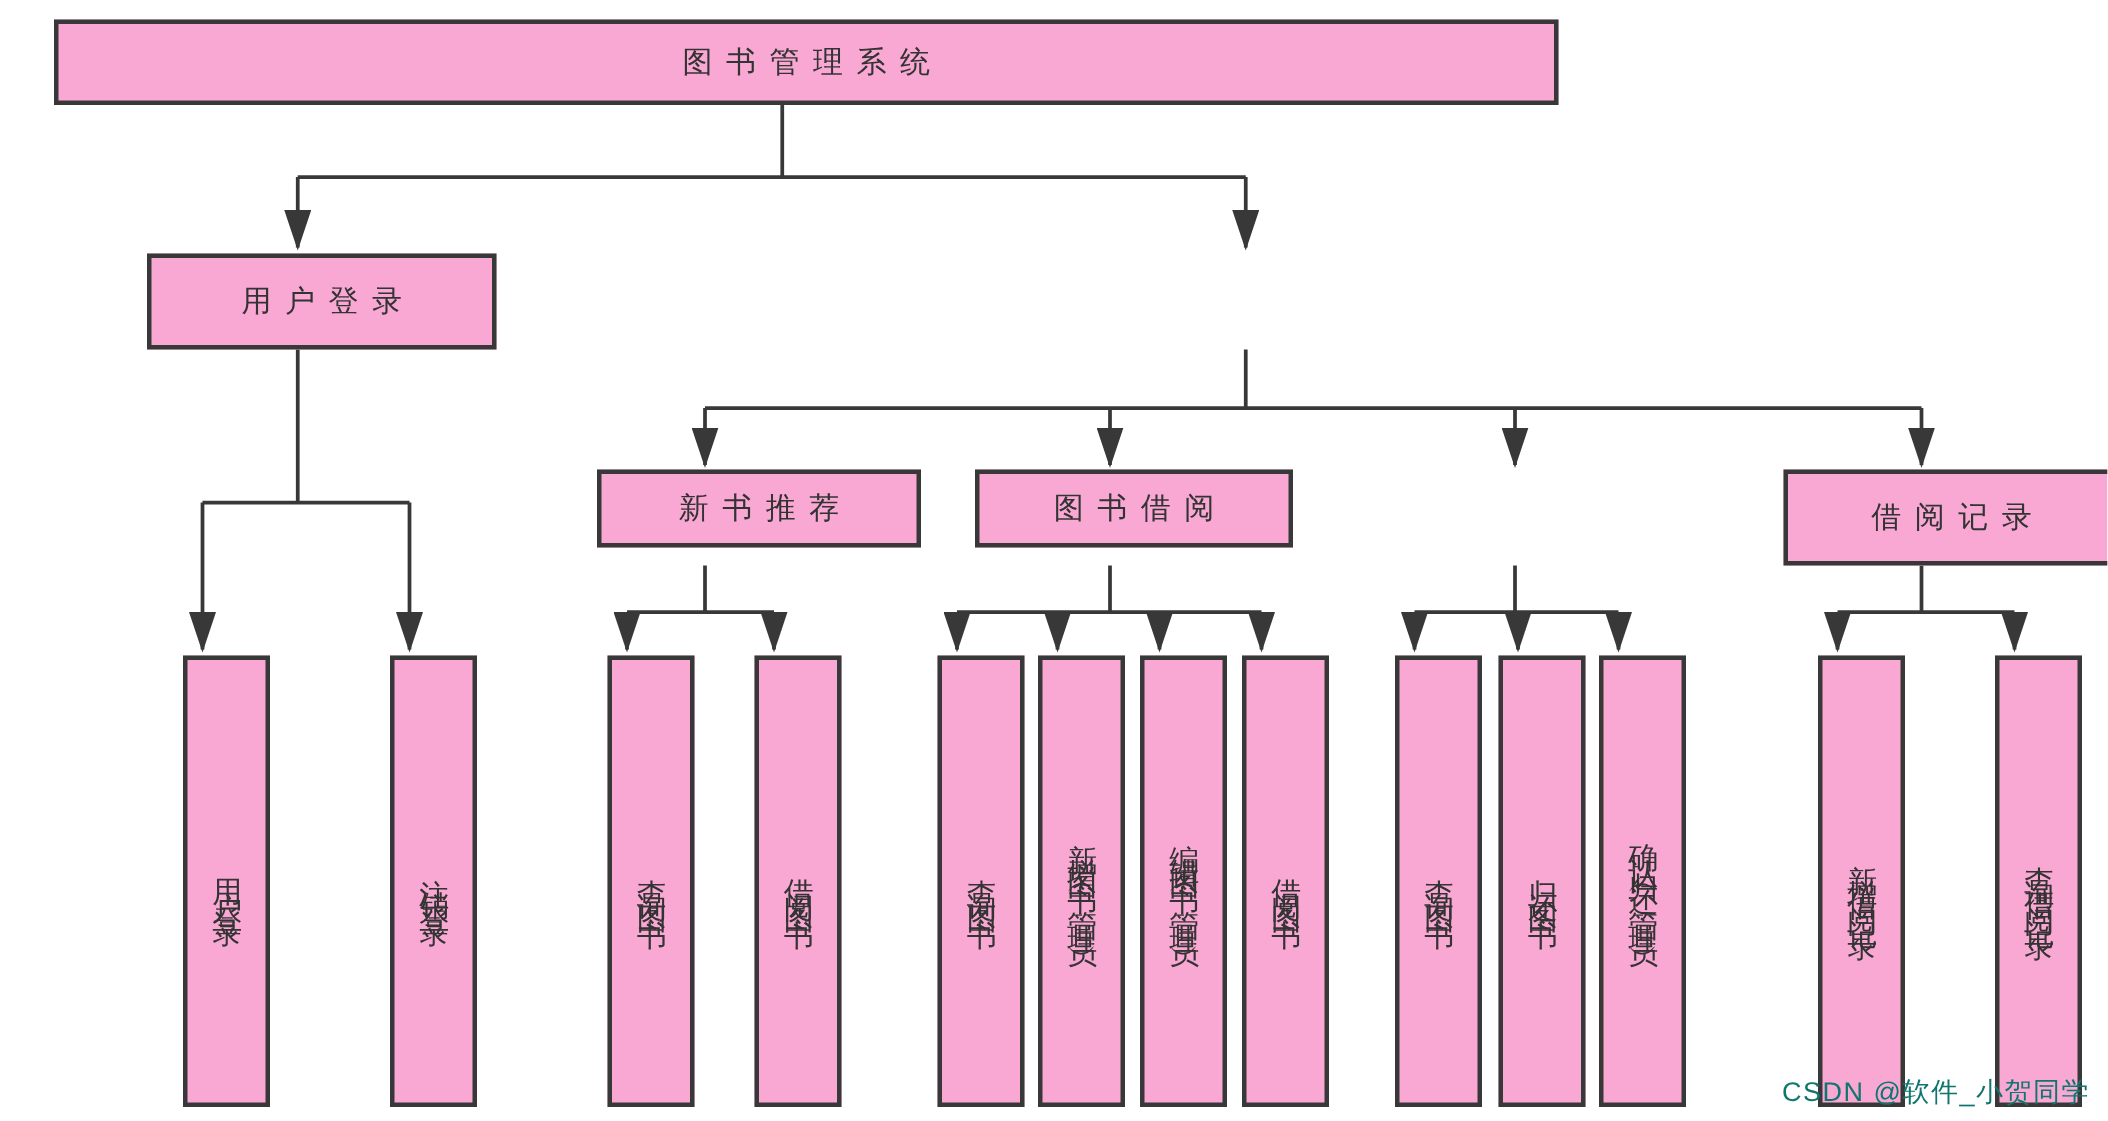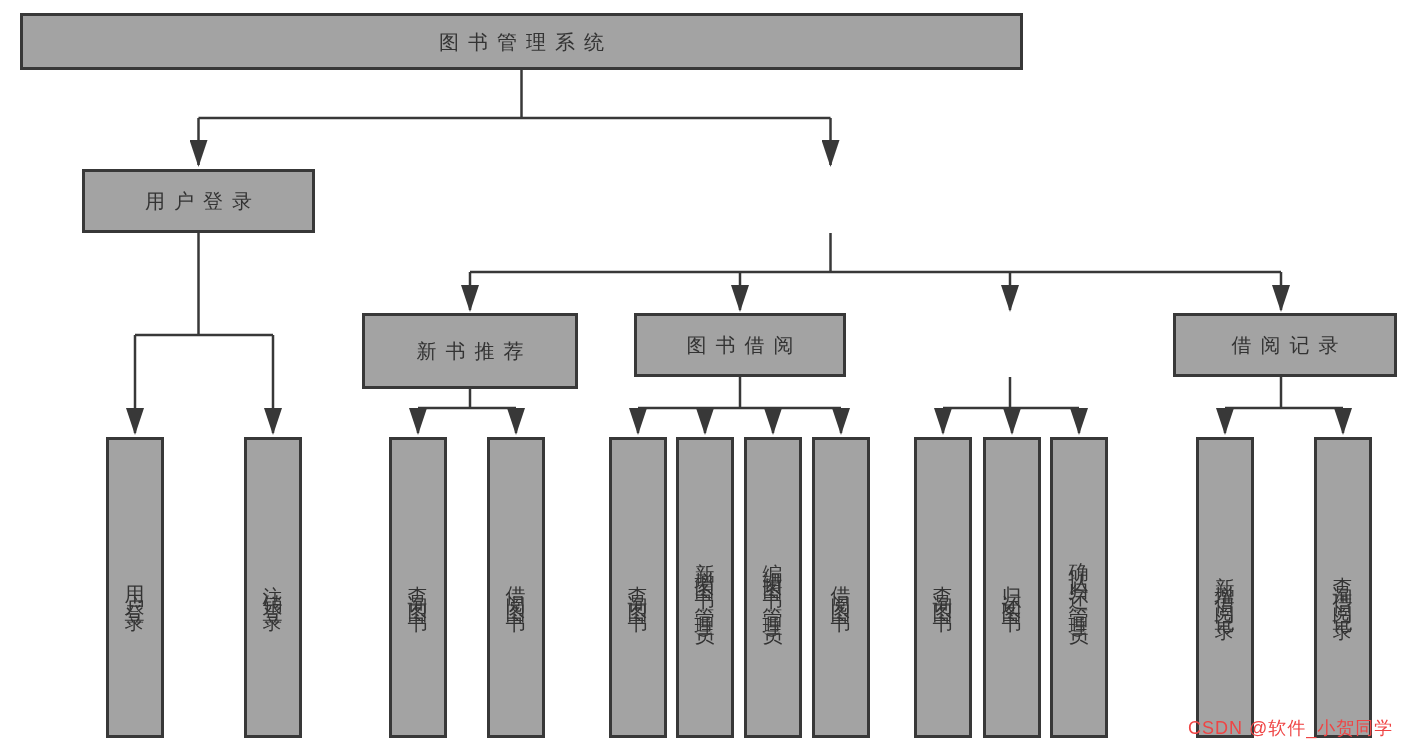--- a/index.html
+++ b/index.html
@@ -3,32 +3,32 @@
 <meta charset="utf-8">
 <style>
   html,body{margin:0;padding:0;background:#ffffff;}
   .canvas{
     position:relative;width:1405px;height:747px;background:#ffffff;overflow:hidden;
     font-family:"Liberation Sans","DejaVu Sans",sans-serif;
   }
   .connectors{position:absolute;left:0;top:0;z-index:1;}
   .box{
     position:absolute;box-sizing:border-box;z-index:2;
-    border:3px solid #383838;background:#a3a3a3;color:#333333;
+    border:3px solid #383838;background:#f9a8d4;color:#333333;
     display:flex;align-items:center;justify-content:center;
-    font-size:20px;letter-spacing:9px;line-height:1.2;
+    font-size:20px;letter-spacing:9px;line-height:1.2;margin-left:16px;
   }
   .hbox span{white-space:nowrap;text-indent:9px;}
   .vbox span{
     writing-mode:vertical-rl;text-orientation:mixed;
     letter-spacing:9px;line-height:1;white-space:nowrap;
   }
   .watermark{
     position:absolute;left:1188px;top:716px;z-index:3;
-    font-size:18px;letter-spacing:1px;color:#ef4444;white-space:nowrap;text-align:right;
+    font-size:18px;letter-spacing:1px;color:#0f766e;white-space:nowrap;text-align:right;
   }
 </style>
 </head>
 <body>
 
 <div class="canvas">
 
   <svg class="connectors" width="1405" height="747" viewBox="0 0 1405 747">
     <defs>
       <marker id="ah" markerUnits="userSpaceOnUse" markerWidth="27" markerHeight="18" viewBox="0 0 27 18" refX="25" refY="9" orient="auto">
@@ -75,24 +75,24 @@
   </svg>
 
   <div class="box hbox" style="left:20px;top:13px;width:1003px;height:57px">
     <span>图书管理系统</span>
   </div>
 
   <div class="box hbox" style="left:82px;top:169px;width:233px;height:64px">
     <span>用户登录</span>
   </div>
 
-  <div class="box hbox" style="left:362px;top:313px;width:216px;height:76px">
+  <div class="box hbox" style="left:382px;top:313px;width:216px;height:52px">
     <span>新书推荐</span>
   </div>
-  <div class="box hbox" style="left:634px;top:313px;width:212px;height:64px">
+  <div class="box hbox" style="left:634px;top:313px;width:212px;height:52px">
     <span>图书借阅</span>
   </div>
   <div class="box hbox" style="left:1173px;top:313px;width:224px;height:64px">
     <span>借阅记录</span>
   </div>
 
   <div class="box vbox" style="left:106px;top:437px;width:58px;height:301px">
     <span>用户登录</span>
   </div>
   <div class="box vbox" style="left:244px;top:437px;width:58px;height:301px">

